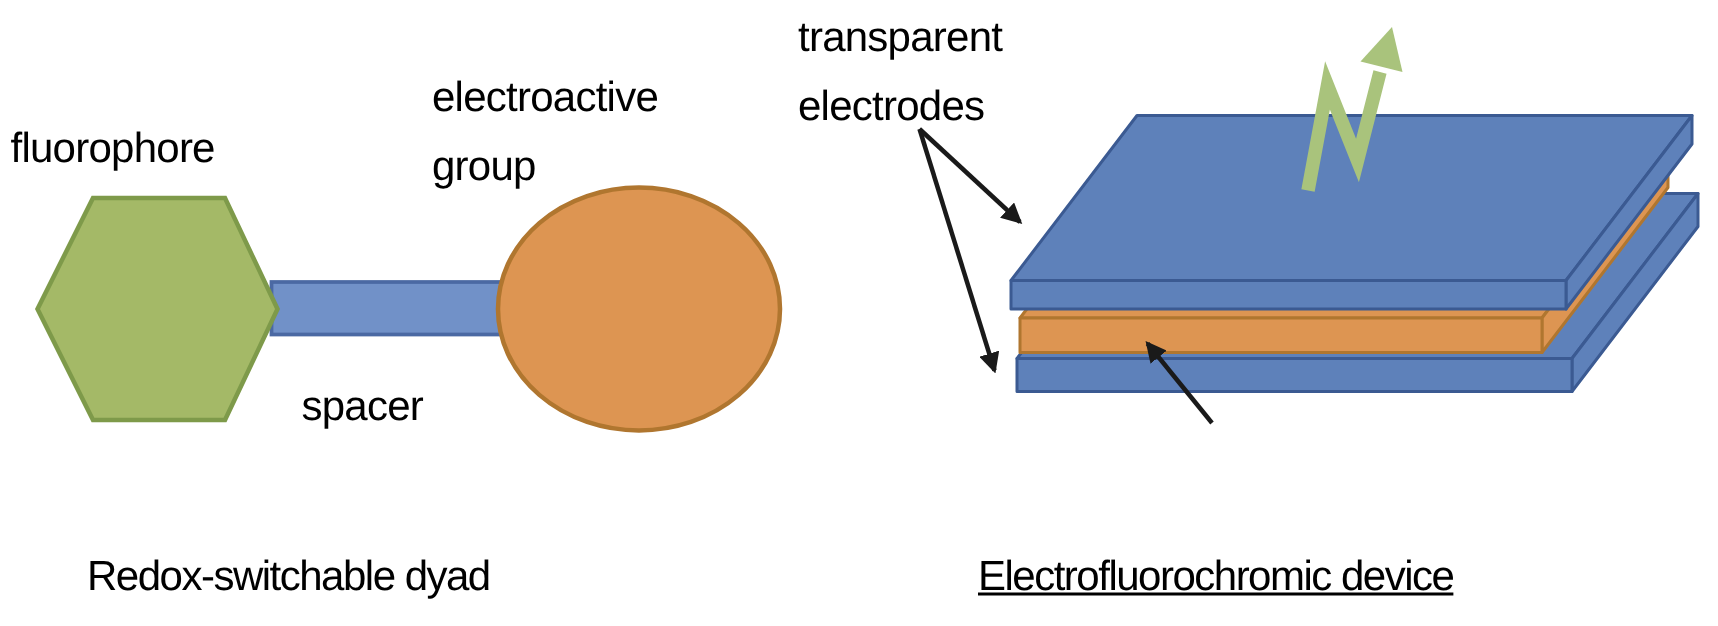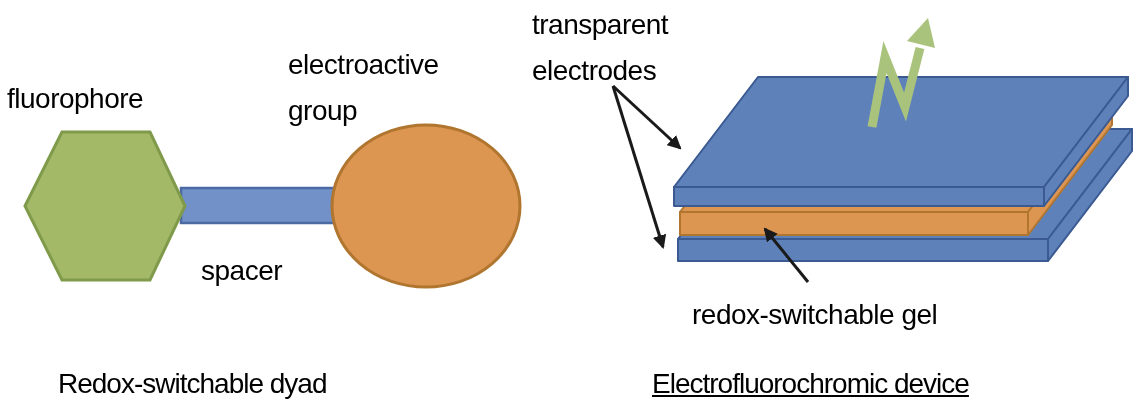--- a/index.html
+++ b/index.html
@@ -96,18 +96,17 @@
   <div class="label lbl-fluorophore">fluorophore</div>
 
   <div class="label lbl-electroactive">electroactive
 group</div>
 
   <div class="label lbl-spacer">spacer</div>
 
   <div class="label lbl-electrodes">transparent
 electrodes</div>
 
-  <div class="label lbl-gel">redox-switchable gel</div>
 
   <div class="caption cap-dyad">Redox-switchable dyad</div>
 
   <div class="caption cap-device">Electrofluorochromic device</div>
 </div>
 
 </body></html>

